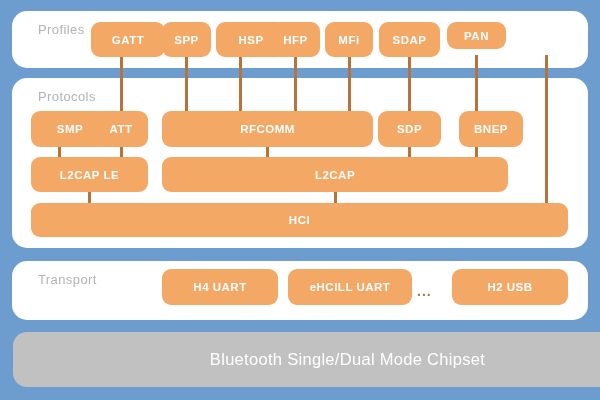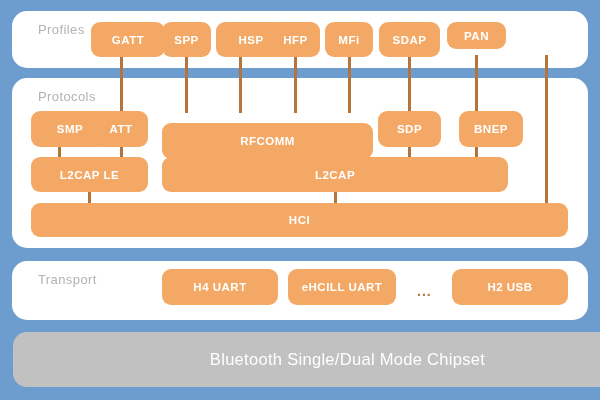--- a/index.html
+++ b/index.html
@@ -88,29 +88,29 @@
   <div class="box" style="left:91px;top:22px;width:74px;height:35px;">GATT</div>
   <div class="box" style="left:162px;top:22px;width:49px;height:35px;">SPP</div>
   <div class="box" style="left:216px;top:22px;width:70px;height:35px;">HSP</div>
   <div class="box" style="left:271px;top:22px;width:49px;height:35px;">HFP</div>
   <div class="box" style="left:325px;top:22px;width:48px;height:35px;">MFi</div>
   <div class="box" style="left:379px;top:22px;width:61px;height:35px;">SDAP</div>
   <div class="box" style="left:447px;top:22px;width:59px;height:27px;">PAN</div>
 
   <div class="box" style="left:31px;top:111px;width:78px;height:36px;">SMP</div>
   <div class="box" style="left:94px;top:111px;width:54px;height:36px;">ATT</div>
-  <div class="box" style="left:162px;top:111px;width:211px;height:36px;margin-top:12px;">RFCOMM</div>
+  <div class="box" style="left:162px;top:111px;width:211px;height:36px;">RFCOMM</div>
   <div class="box" style="left:378px;top:111px;width:63px;height:36px;">SDP</div>
   <div class="box" style="left:444px;top:111px;width:64px;height:36px;margin-left:15px;">BNEP</div>
 
   <div class="box" style="left:31px;top:157px;width:117px;height:35px;">L2CAP LE</div>
   <div class="box" style="left:162px;top:157px;width:346px;height:35px;">L2CAP</div>
 
   <div class="box" style="left:31px;top:203px;width:537px;height:34px;">HCI</div>
 
   <div class="box" style="left:162px;top:269px;width:116px;height:36px;">H4 UART</div>
-  <div class="box" style="left:288px;top:269px;width:108px;height:36px;">eHCILL UART</div>
+  <div class="box" style="left:288px;top:269px;width:124px;height:36px;">eHCILL UART</div>
   <span class="dots" style="left:417px;top:283px;">...</span>
   <div class="box" style="left:452px;top:269px;width:116px;height:36px;">H2 USB</div>
 
   <div class="chipset">Bluetooth Single/Dual Mode Chipset</div>
 
 </div>
 
 </body></html>

